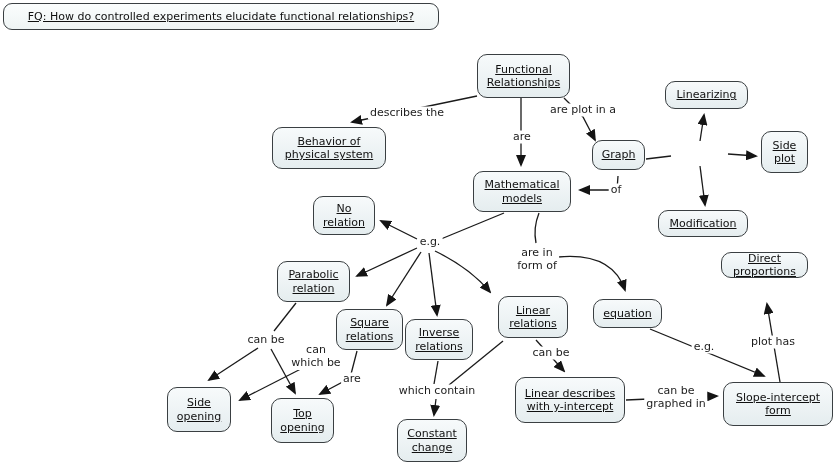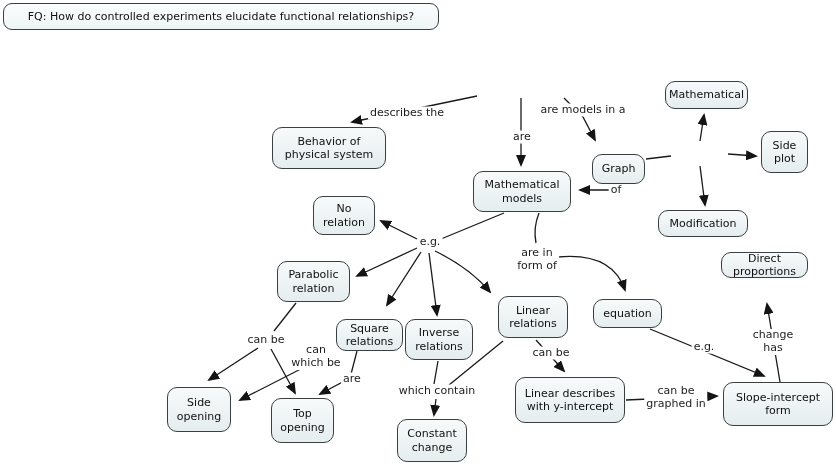--- a/index.html
+++ b/index.html
@@ -13,21 +13,21 @@
     background:#ffffff;color:#1c1c1c;font-size:11px;line-height:1.18;
     text-align:center;white-space:pre-line;padding:0 2px;
   }
   .node{
     position:absolute;z-index:3;box-sizing:border-box;
     display:flex;align-items:center;justify-content:center;text-align:center;
     background:linear-gradient(180deg,#f7fafb 0%,#e5edef 100%);
     border:1px solid #3a3f42;border-radius:10px;
     color:#101010;font-size:11px;line-height:1.2;padding:2px 4px;
   }
-  .node span{display:block;}
+  .node span{display:block;text-decoration:underline;}
   .question{border-radius:9px;font-size:11px;background:linear-gradient(180deg,#fbfdfd 0%,#eef4f4 100%);}
 </style>
 </head>
 <body>
 
 <div class="canvas">
 
   <svg class="wires" viewBox="0 0 836 465" xmlns="http://www.w3.org/2000/svg">
     <defs>
       <marker id="arw" markerUnits="userSpaceOnUse" markerWidth="12" markerHeight="10" refX="10" refY="5" orient="auto">
@@ -61,65 +61,68 @@
       <line x1="296" y1="303" x2="274" y2="331"></line>
       <line x1="258" y1="348" x2="209" y2="380" marker-end="url(#arw)"></line>
       <line x1="271" y1="349" x2="295" y2="393" marker-end="url(#arw)"></line>
       <line x1="338" y1="350" x2="240" y2="400" marker-end="url(#arw)"></line>
       <polyline points="357,351 350,378 320,394" marker-end="url(#arw)"></polyline>
     </g>
   </svg>
 
   <div class="link-label" style="left:407px;top:113px">describes the</div>
   <div class="link-label" style="left:522px;top:137px">are</div>
-  <div class="link-label" style="left:583px;top:110px">are models in a</div>
+  <div class="link-label" style="left:583px;top:110px">are plot in a</div>
   <div class="link-label" style="left:616px;top:190px">of</div>
   <div class="link-label" style="left:430px;top:242px">e.g.</div>
   <div class="link-label" style="left:537px;top:260px">are in
 form of</div>
   <div class="link-label" style="left:266px;top:340px">can be</div>
   <div class="link-label" style="left:316px;top:357px">can
 which be</div>
   <div class="link-label" style="left:352px;top:379px">are</div>
   <div class="link-label" style="left:437px;top:391px">which contain</div>
   <div class="link-label" style="left:551px;top:353px">can be</div>
   <div class="link-label" style="left:704px;top:347px">e.g.</div>
-  <div class="link-label" style="left:773px;top:342px">change has</div>
+  <div class="link-label" style="left:773px;top:342px">plot has</div>
   <div class="link-label" style="left:676px;top:398px">can be
 graphed in</div>
 
   <div class="node question" style="left:3px;top:3px;width:436px;height:27px">
     <span>FQ: How do controlled experiments elucidate functional relationships?</span>
   </div>
 
+  <div class="node" style="left:477px;top:54px;width:93px;height:44px">
+    <span>Functional Relationships</span>
+  </div>
   <div class="node" style="left:272px;top:127px;width:114px;height:42px">
     <span>Behavior of physical system</span>
   </div>
   <div class="node" style="left:665px;top:81px;width:83px;height:28px">
-    <span>Mathematical</span>
+    <span>Linearizing</span>
   </div>
-  <div class="node" style="left:592px;top:154px;width:53px;height:30px">
+  <div class="node" style="left:592px;top:140px;width:53px;height:30px">
     <span>Graph</span>
   </div>
   <div class="node" style="left:761px;top:131px;width:47px;height:42px">
     <span>Side plot</span>
   </div>
   <div class="node" style="left:658px;top:210px;width:90px;height:27px">
     <span>Modification</span>
   </div>
   <div class="node" style="left:473px;top:171px;width:98px;height:41px">
     <span>Mathematical models</span>
   </div>
   <div class="node" style="left:313px;top:196px;width:62px;height:39px">
     <span>No relation</span>
   </div>
   <div class="node" style="left:277px;top:261px;width:73px;height:41px">
     <span>Parabolic relation</span>
   </div>
-  <div class="node" style="left:336px;top:319px;width:67px;height:32px">
+  <div class="node" style="left:336px;top:309px;width:67px;height:41px">
     <span>Square relations</span>
   </div>
   <div class="node" style="left:405px;top:319px;width:68px;height:41px">
     <span>Inverse relations</span>
   </div>
   <div class="node" style="left:498px;top:296px;width:70px;height:42px">
     <span>Linear relations</span>
   </div>
   <div class="node" style="left:593px;top:299px;width:69px;height:29px">
     <span>equation</span>

